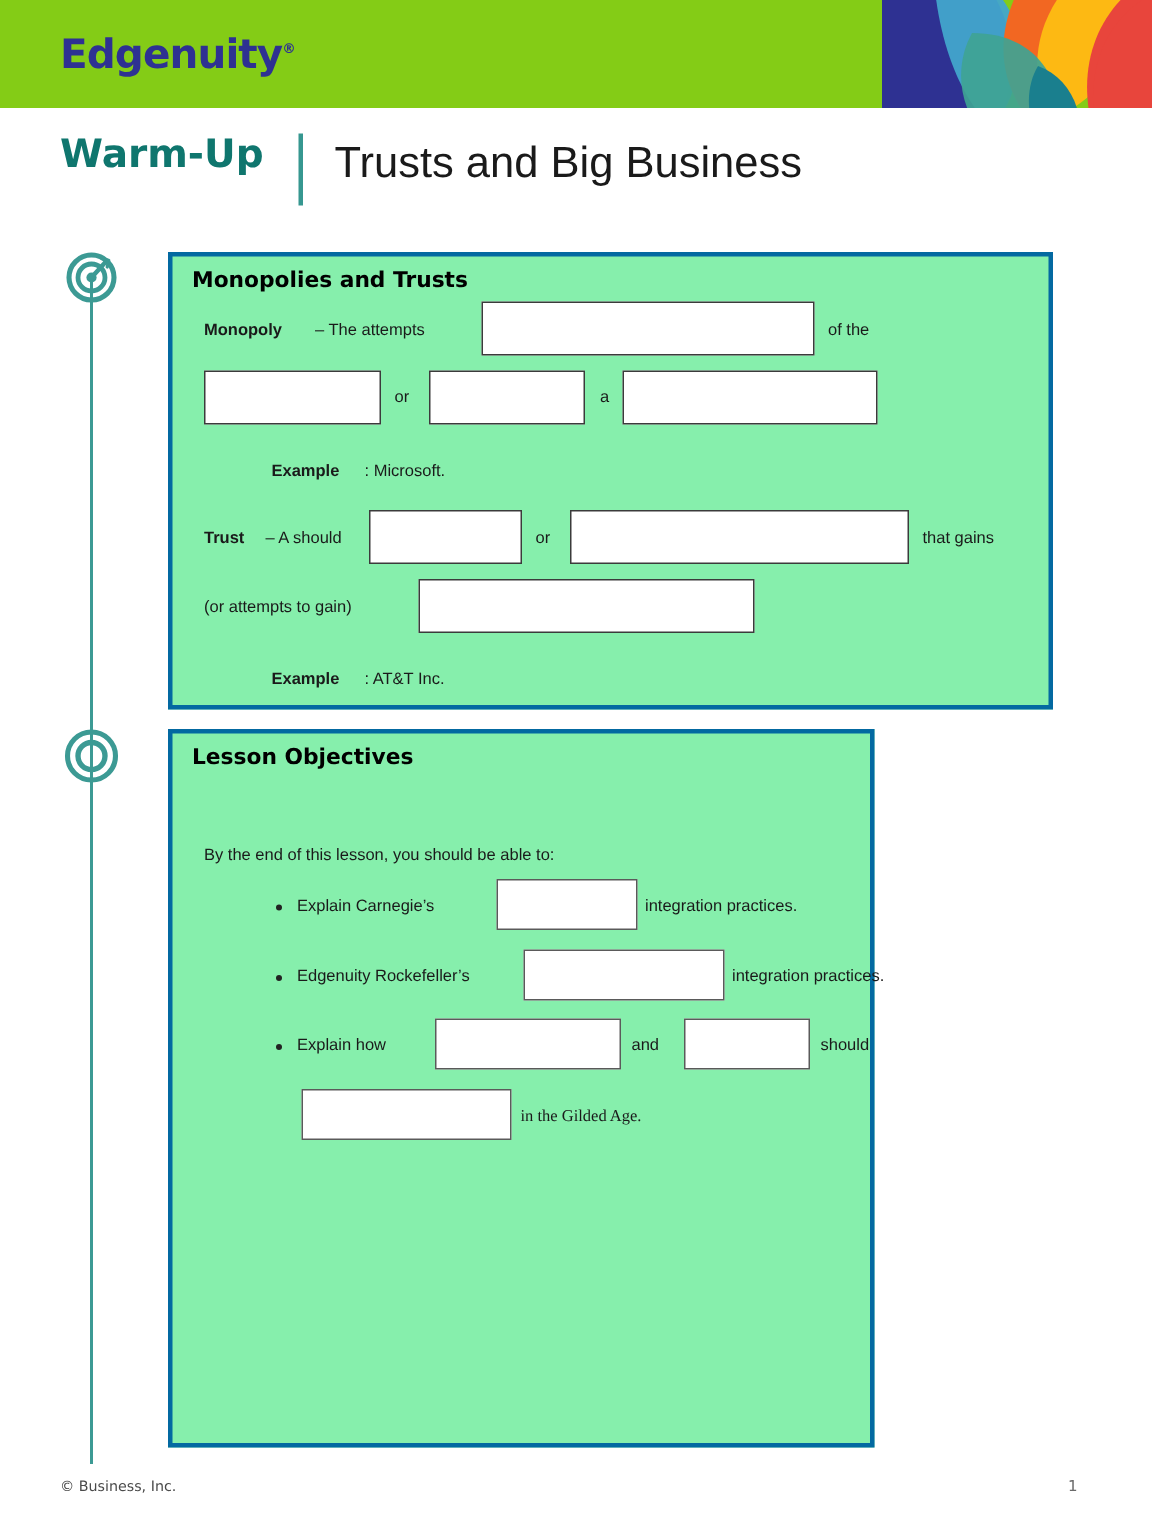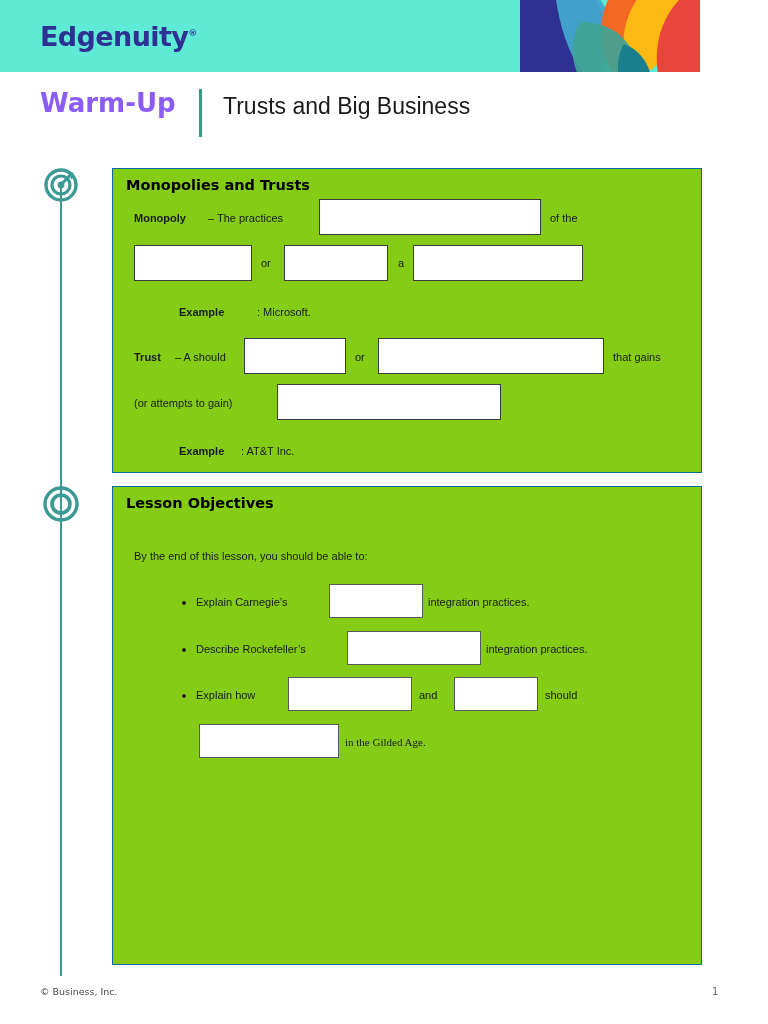--- a/index.html
+++ b/index.html
@@ -13,22 +13,22 @@
     position: relative;
     font-family: "Liberation Sans", sans-serif;
     color: #1a1a1a;
     overflow: hidden;
   }
 
   
   .brandbar {
     position: absolute;
     left: 0; top: 0;
-    width: 700px; height: 72px;
-    background: #5eead4;
+    width: 768px; height: 72px;
+    background: #84cc16;
     overflow: hidden;
   }
   .logo-wordmark {
     position: absolute;
     left: 40px; top: 21px;
     font-family: "DejaVu Sans", sans-serif;
     font-weight: bold;
     font-size: 27px;
     letter-spacing: -0.6px;
     color: #2e3192;
@@ -50,33 +50,33 @@
     position: absolute;
     left: 0; top: 72px;
     width: 768px; height: 72px;
   }
   .title-warmup {
     position: absolute;
     left: 40px; top: 16px;
     font-family: "DejaVu Sans", sans-serif;
     font-weight: bold;
     font-size: 26px;
-    color: #8b5cf6;
+    color: #0f766e;
     white-space: nowrap;
   }
   .title-divider {
     position: absolute;
     left: 199px; top: 17px;
     width: 3px; height: 48px;
     background: #369790;
   }
   .title-topic {
     position: absolute;
     left: 223px; top: 21px;
-    font-size: 23px;
+    font-size: 29px;
     color: #1a1a1a;
     white-space: nowrap;
   }
 
   
   .rail-line {
     position: absolute;
     left: 60px; top: 186px;
     width: 2px; height: 790px;
     background: #3c9a94;
@@ -84,26 +84,26 @@
   .rail-icon {
     position: absolute;
     width: 34px; height: 34px;
   }
   .rail-icon.target { left: 44px; top: 168px; }
   .rail-icon.ring   { left: 42px; top: 485px; width: 38px; height: 38px; }
 
   
   .card {
     position: absolute;
-    background: #84cc16;
-    border: 1px solid #0369a1;
+    background: #86efac;
+    border: 3px solid #0369a1;
     box-sizing: border-box;
   }
   #card-monopolies { left: 112px; top: 168px; width: 590px; height: 305px; }
-  #card-objectives { left: 112px; top: 486px; width: 590px; height: 479px; }
+  #card-objectives { left: 112px; top: 486px; width: 471px; height: 479px; }
 
   .card-heading {
     position: absolute;
     left: 13px; top: 8px;
     font-family: "DejaVu Sans", sans-serif;
     font-weight: bold;
     font-size: 14.5px;
     color: #000000;
     white-space: nowrap;
   }
@@ -195,59 +195,59 @@
 
 <svg class="rail-icon ring" viewBox="0 0 38 38">
   <circle cx="19" cy="19" r="16" fill="none" stroke="#3c9a94" stroke-width="3.4"></circle>
   <circle cx="19" cy="19" r="9" fill="none" stroke="#3c9a94" stroke-width="3.6"></circle>
 </svg>
 
 <div class="card" id="card-monopolies">
   <div class="card-heading">Monopolies and Trusts</div>
 
   <span class="txt b" style="left:21px; top:44px;">Monopoly</span>
-  <span class="txt" style="left:95px; top:44px;">– The practices</span>
+  <span class="txt" style="left:95px; top:44px;">– The attempts</span>
   <div class="blank" style="left:206px; top:30px; width:222px; height:36px;"></div>
   <span class="txt" style="left:437px; top:44px;">of the</span>
 
   <div class="blank" style="left:21px; top:76px; width:118px; height:36px;"></div>
   <span class="txt" style="left:148px; top:89px;">or</span>
   <div class="blank" style="left:171px; top:76px; width:104px; height:36px;"></div>
   <span class="txt" style="left:285px; top:89px;">a</span>
   <div class="blank" style="left:300px; top:76px; width:170px; height:36px;"></div>
 
   <span class="txt b" style="left:66px; top:138px;">Example</span>
-  <span class="txt" style="left:144px; top:138px;">: Microsoft.</span>
+  <span class="txt" style="left:128px; top:138px;">: Microsoft.</span>
 
   <span class="txt b" style="left:21px; top:183px;">Trust</span>
   <span class="txt" style="left:62px; top:183px;">– A should</span>
   <div class="blank" style="left:131px; top:169px; width:102px; height:36px;"></div>
   <span class="txt" style="left:242px; top:183px;">or</span>
   <div class="blank" style="left:265px; top:169px; width:226px; height:36px;"></div>
   <span class="txt" style="left:500px; top:183px;">that gains</span>
 
   <span class="txt" style="left:21px; top:229px;">(or attempts to gain)</span>
   <div class="blank" style="left:164px; top:215px; width:224px; height:36px;"></div>
 
   <span class="txt b" style="left:66px; top:277px;">Example</span>
   <span class="txt" style="left:128px; top:277px;">: AT&amp;T Inc.</span>
 </div>
 
 <div class="card" id="card-objectives">
   <div class="card-heading">Lesson Objectives</div>
 
-  <span class="txt" style="left:21px; top:64px;">By the end of this lesson, you should be able to:</span>
+  <span class="txt" style="left:21px; top:76px;">By the end of this lesson, you should be able to:</span>
 
   <div class="bullet" style="left:69px; top:114px;"></div>
   <span class="txt" style="left:83px; top:110px;">Explain Carnegie’s</span>
   <div class="blank thin" style="left:216px; top:97px; width:94px; height:34px;"></div>
   <span class="txt" style="left:315px; top:110px;">integration practices.</span>
 
   <div class="bullet" style="left:69px; top:161px;"></div>
-  <span class="txt" style="left:83px; top:157px;">Describe Rockefeller’s</span>
+  <span class="txt" style="left:83px; top:157px;">Edgenuity Rockefeller’s</span>
   <div class="blank thin" style="left:234px; top:144px; width:134px; height:34px;"></div>
   <span class="txt" style="left:373px; top:157px;">integration practices.</span>
 
   <div class="bullet" style="left:69px; top:207px;"></div>
   <span class="txt" style="left:83px; top:203px;">Explain how</span>
   <div class="blank thin" style="left:175px; top:190px; width:124px; height:34px;"></div>
   <span class="txt" style="left:306px; top:203px;">and</span>
   <div class="blank thin" style="left:341px; top:190px; width:84px; height:34px;"></div>
   <span class="txt" style="left:432px; top:203px;">should</span>
 

